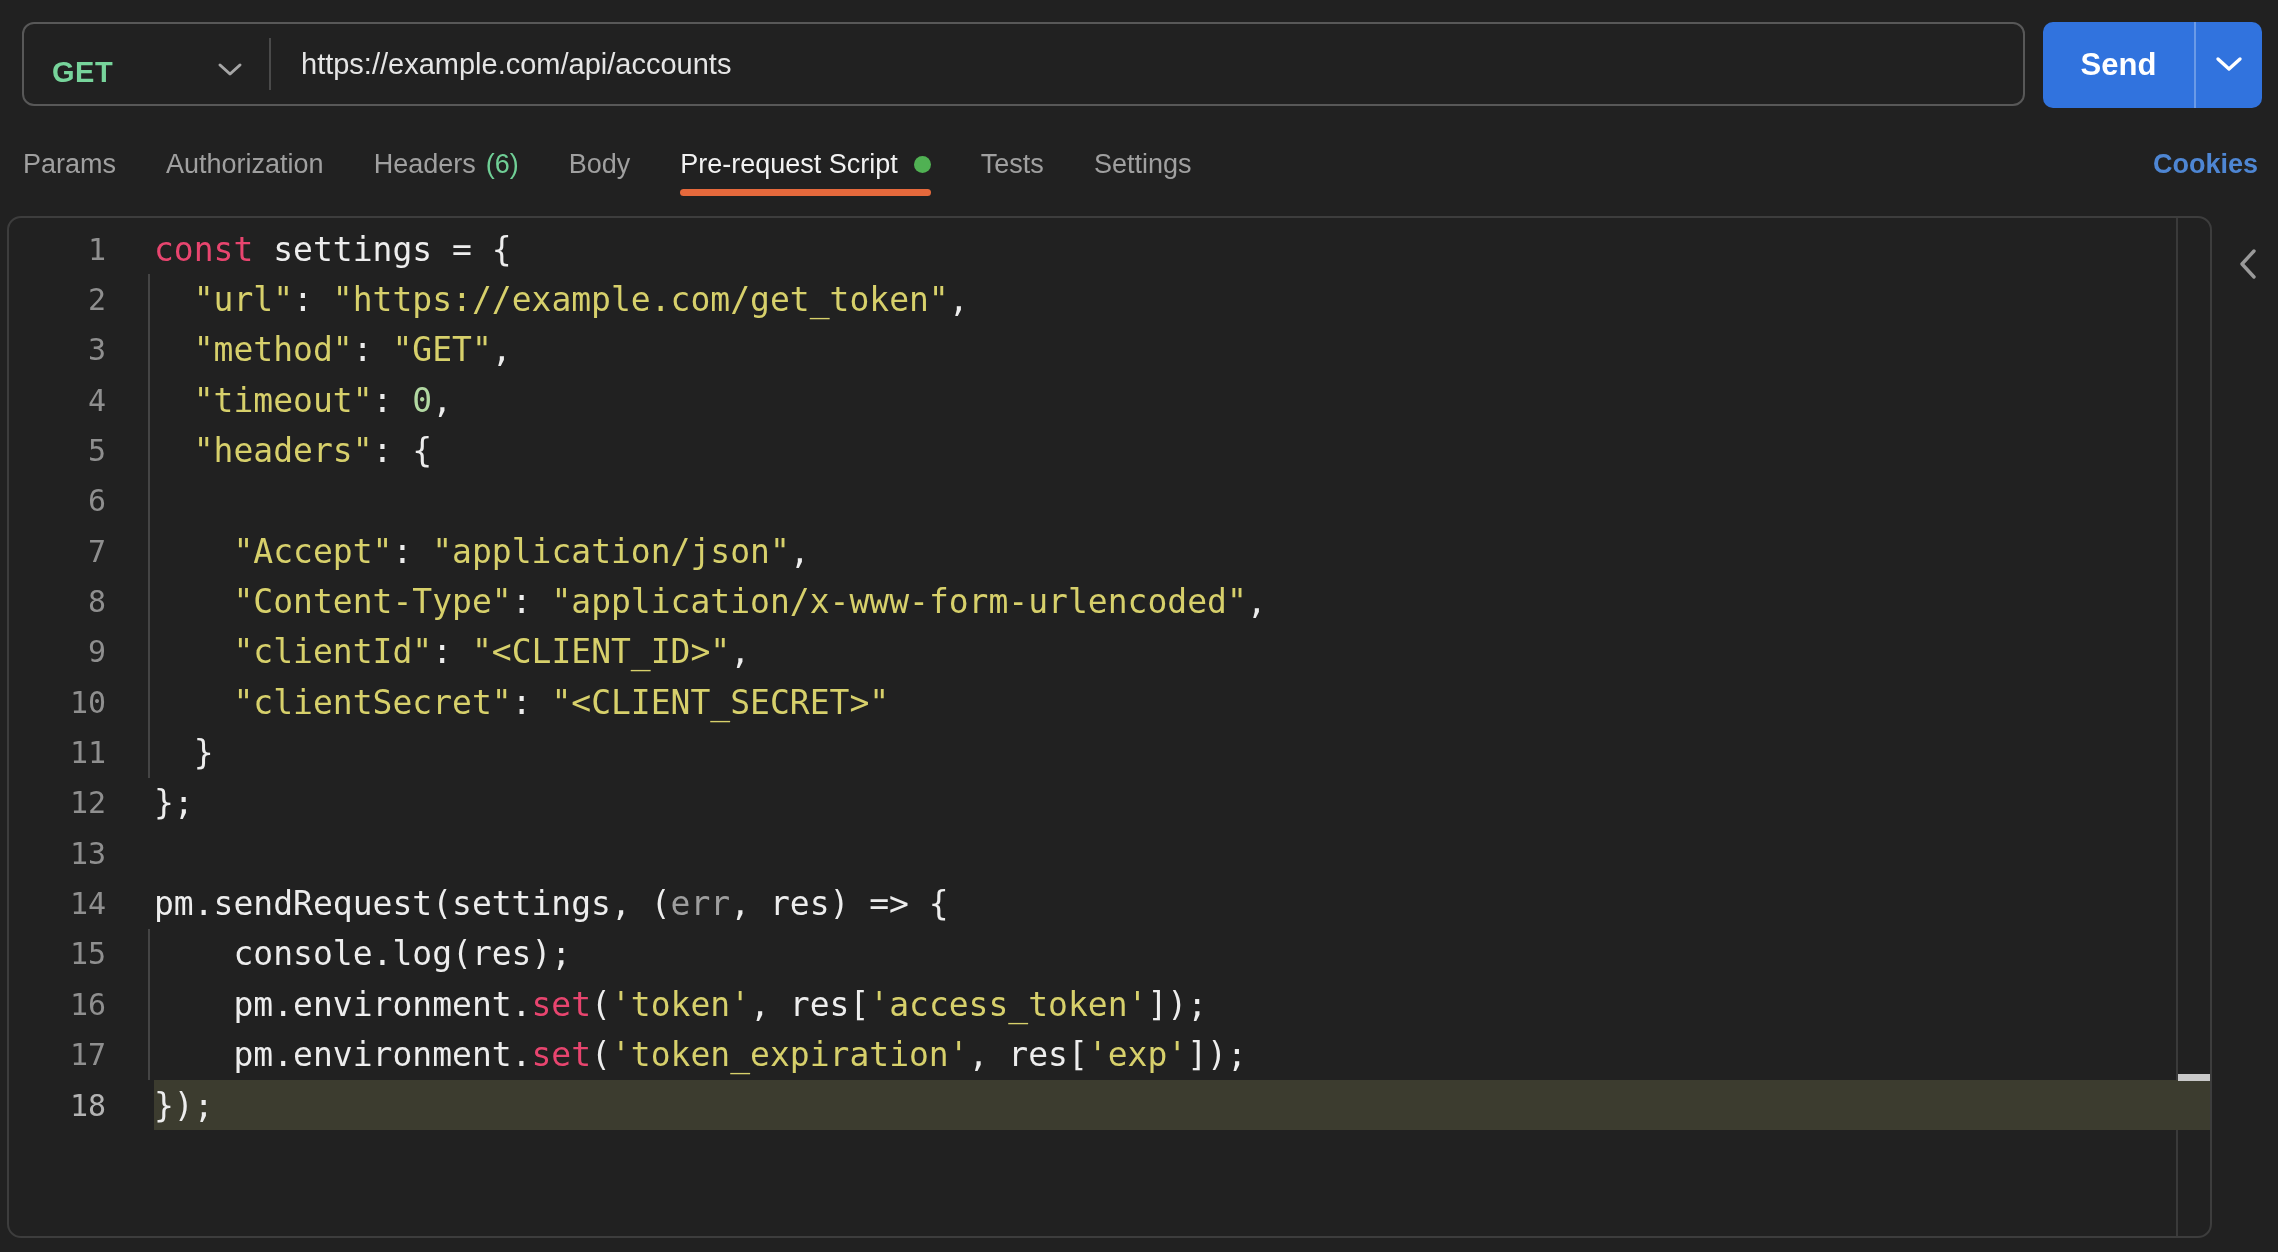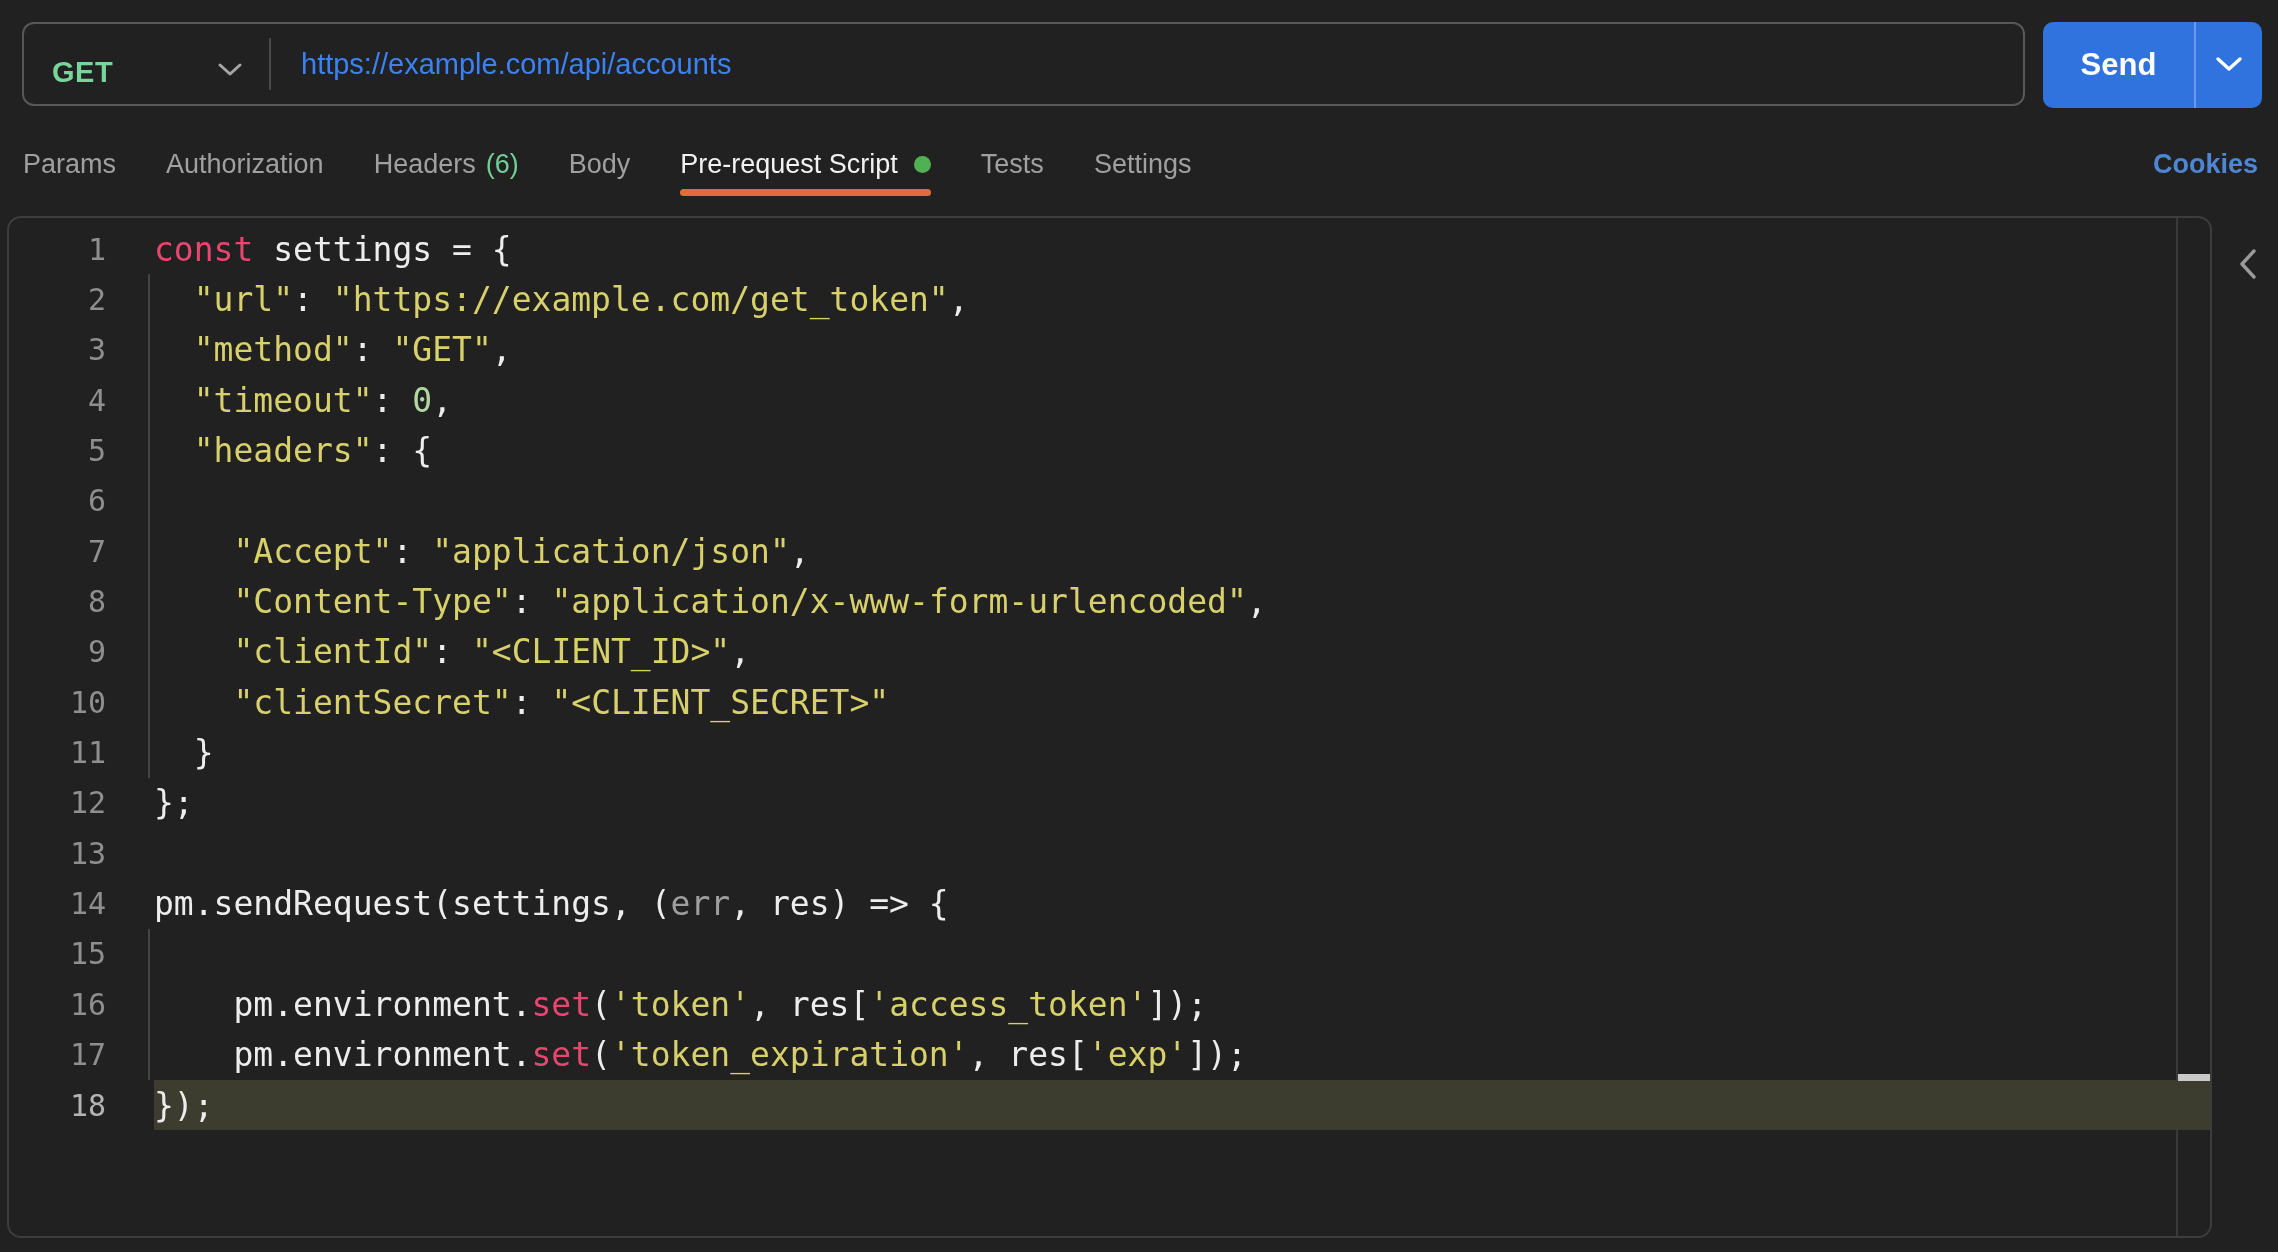--- a/index.html
+++ b/index.html
@@ -15,21 +15,21 @@
     border:2px solid #585858;border-radius:12px;box-sizing:border-box;
     display:flex;align-items:center;background:#212121;
   }
   .method{
     width:245px;height:100%;display:flex;align-items:center;
     justify-content:space-between;padding:16px 26px 0 28px;box-sizing:border-box;
     cursor:pointer;
   }
   .method-label{color:var(--method-get,#77d49b);font-size:29px;font-weight:700;letter-spacing:.5px;}
   .bar-divider{width:2px;height:52px;background:#4a4a4a;}
-  .url-text{margin-left:30px;color:#3b82f6;font-size:29px;white-space:nowrap;}
+  .url-text{margin-left:30px;color:#e5e5e5;font-size:29px;white-space:nowrap;}
   
   .send{
     position:absolute;left:2043px;top:22px;width:219px;height:86px;
     background:var(--send-button,#3173de);border-radius:10px;
     display:flex;align-items:stretch;overflow:hidden;
   }
   .send-main{flex:1;display:flex;align-items:center;justify-content:center;
     color:#fff;font-size:31px;font-weight:600;cursor:pointer;border:none;background:transparent;font-family:inherit;text-align:right;}
   .send-sep{width:2px;background:rgba(255,255,255,.28);}
   .send-caret{width:66px;display:flex;align-items:center;justify-content:center;cursor:pointer;border:none;background:transparent;}
@@ -203,20 +203,21 @@
         <div class="ln">13</div>
         <div class="code"></div>
       </div>
       <div class="code-line">
         <div class="ln">14</div>
         <div class="code"><span class="tk-plain">pm.sendRequest(settings, (</span><span class="tk-dim">err</span><span class="tk-plain">, res) =&gt; {</span></div>
       </div>
       <div class="code-line">
         <div class="indent-guide"></div>
         <div class="ln">15</div>
+        <div class="code"><span class="tk-plain">    console.log(res);</span></div>
       </div>
       <div class="code-line">
         <div class="indent-guide"></div>
         <div class="ln">16</div>
         <div class="code"><span class="tk-plain">    pm.environment.</span><span class="tk-kw">set</span><span class="tk-plain">(</span><span class="tk-str">'token'</span><span class="tk-plain">, res[</span><span class="tk-str">'access_token'</span><span class="tk-plain">]);</span></div>
       </div>
       <div class="code-line">
         <div class="indent-guide"></div>
         <div class="ln">17</div>
         <div class="code"><span class="tk-plain">    pm.environment.</span><span class="tk-kw">set</span><span class="tk-plain">(</span><span class="tk-str">'token_expiration'</span><span class="tk-plain">, res[</span><span class="tk-str">'exp'</span><span class="tk-plain">]);</span></div>

